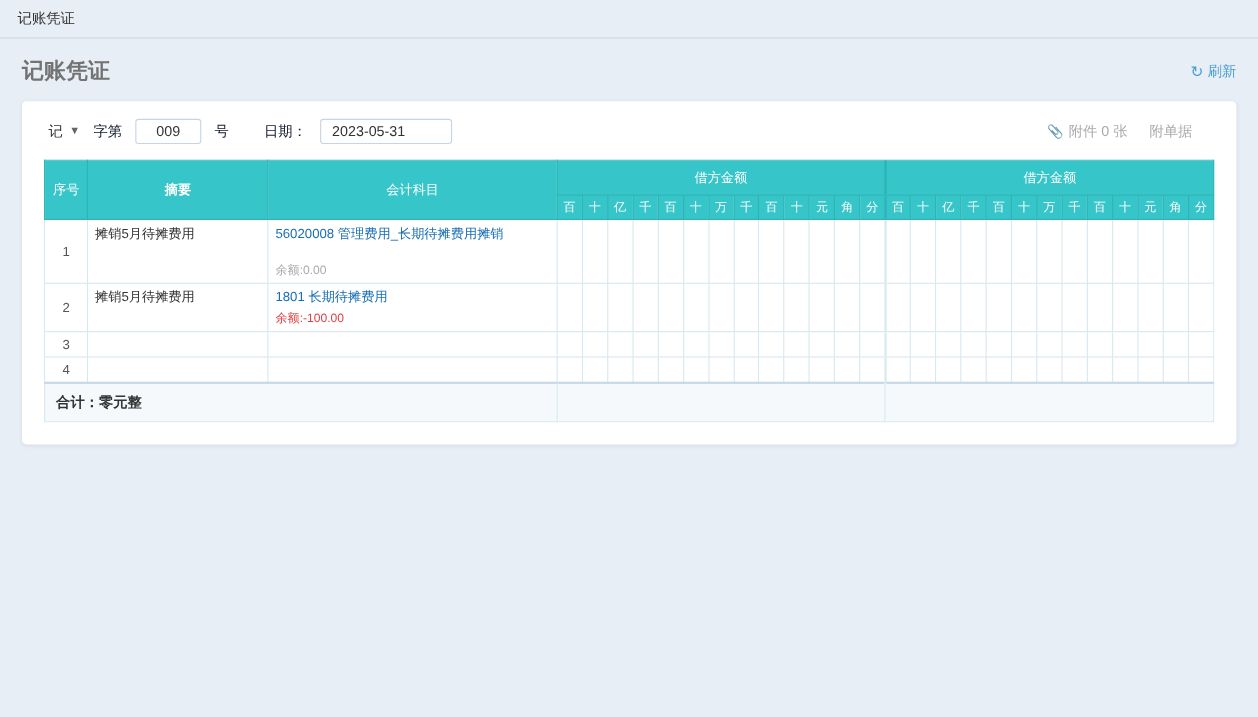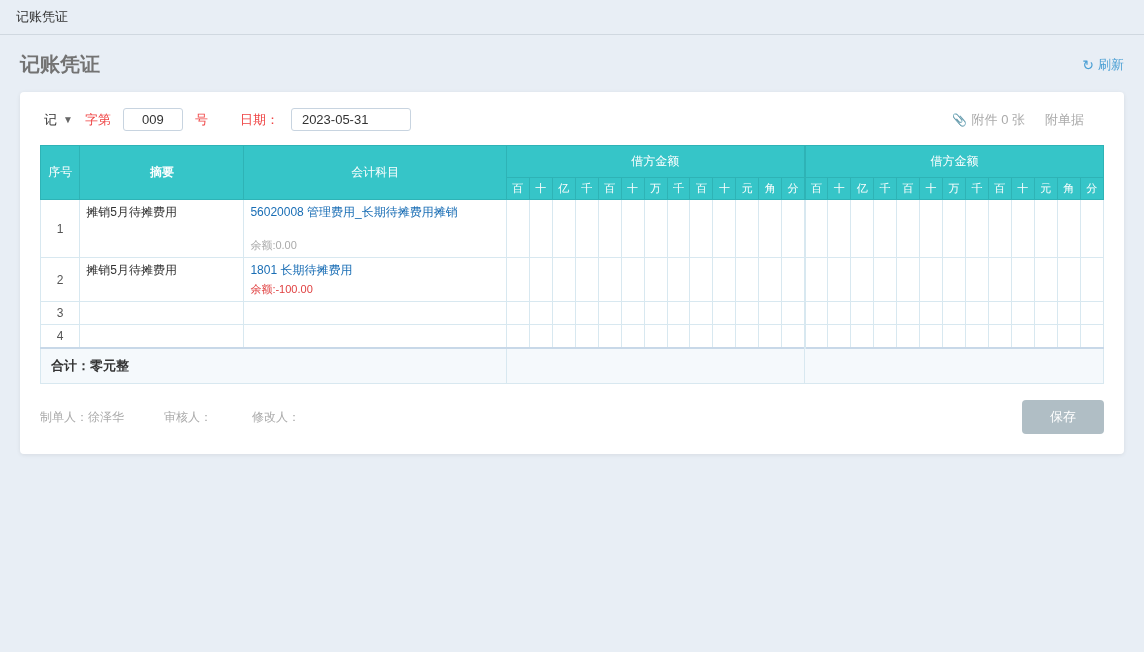--- a/index.html
+++ b/index.html
@@ -50,21 +50,21 @@
       padding: 16px 20px 20px 20px;
       box-shadow: 0 1px 4px rgba(0,0,0,0.08);
     }
     .form-row {
       display: flex;
       align-items: center;
       gap: 12px;
       margin-bottom: 14px;
     }
     .form-label {
-      color: #ef4444;
+      color: #0f172a;
       font-size: 13px;
     }
     .voucher-type-select {
       display: flex;
       align-items: center;
       gap: 2px;
     }
     .type-text {
       font-size: 13px;
       color: #333;
@@ -429,26 +429,14 @@
                 <span>合计：</span><span>零元整</span>
               </span>
             </td>
             <td colspan="13" style="border-left:1px solid #d8e8f0;background:#f5f9fc;"></td>
             <td colspan="13" style="border-left:1px solid #d8e8f0;background:#f5f9fc;"></td>
           </tr>
         </tfoot>
       </table>
     </div>
 
-    <div class="footer-info">
-      <span>
-        <span>制单人：</span><span>徐泽华</span>
-      </span>
-      <span>
-        <span>审核人：</span><span></span>
-      </span>
-      <span>
-        <span>修改人：</span><span></span>
-      </span>
-      <button class="save-btn">保存</button>
-    </div>
   </div>
 </div>
 
 </body></html>

